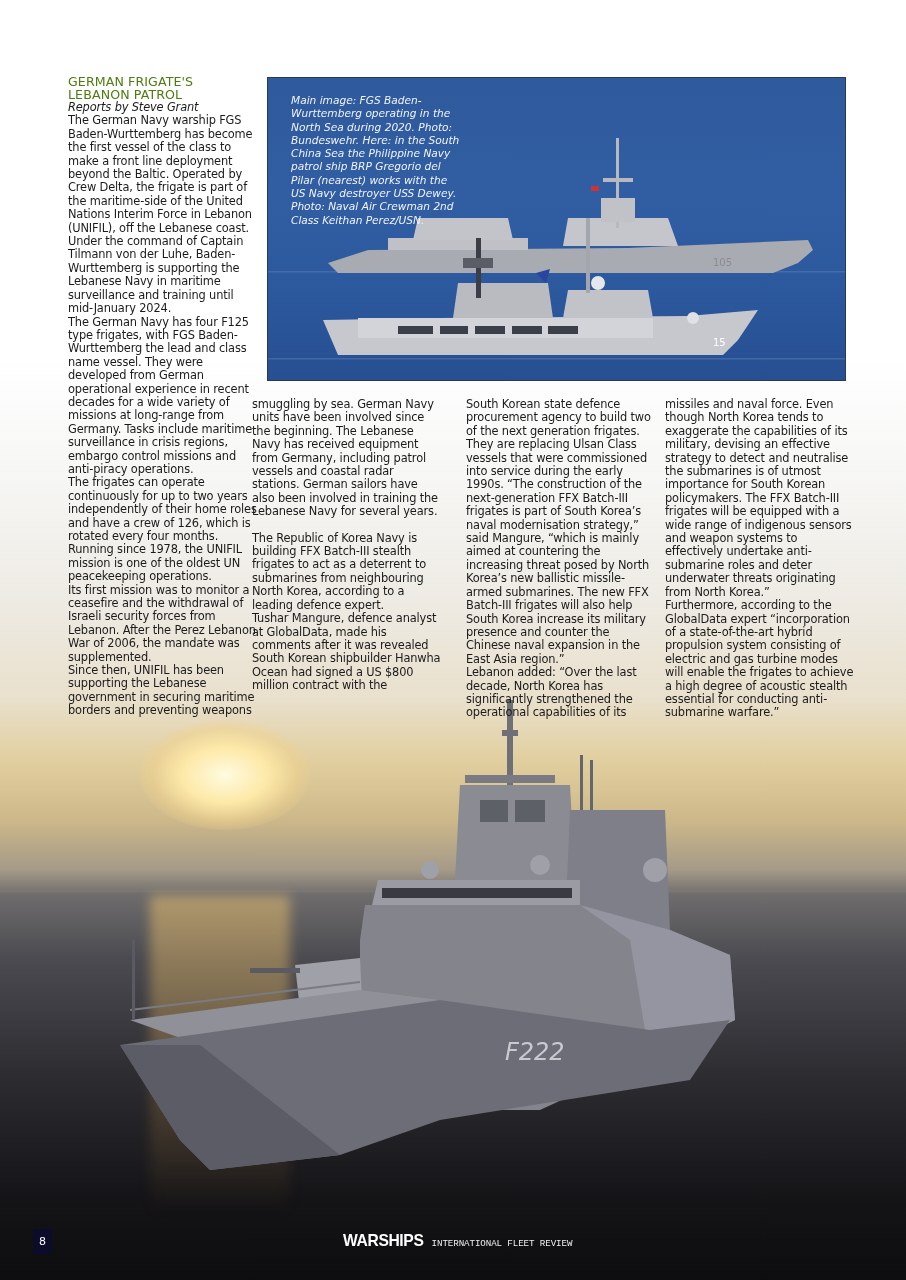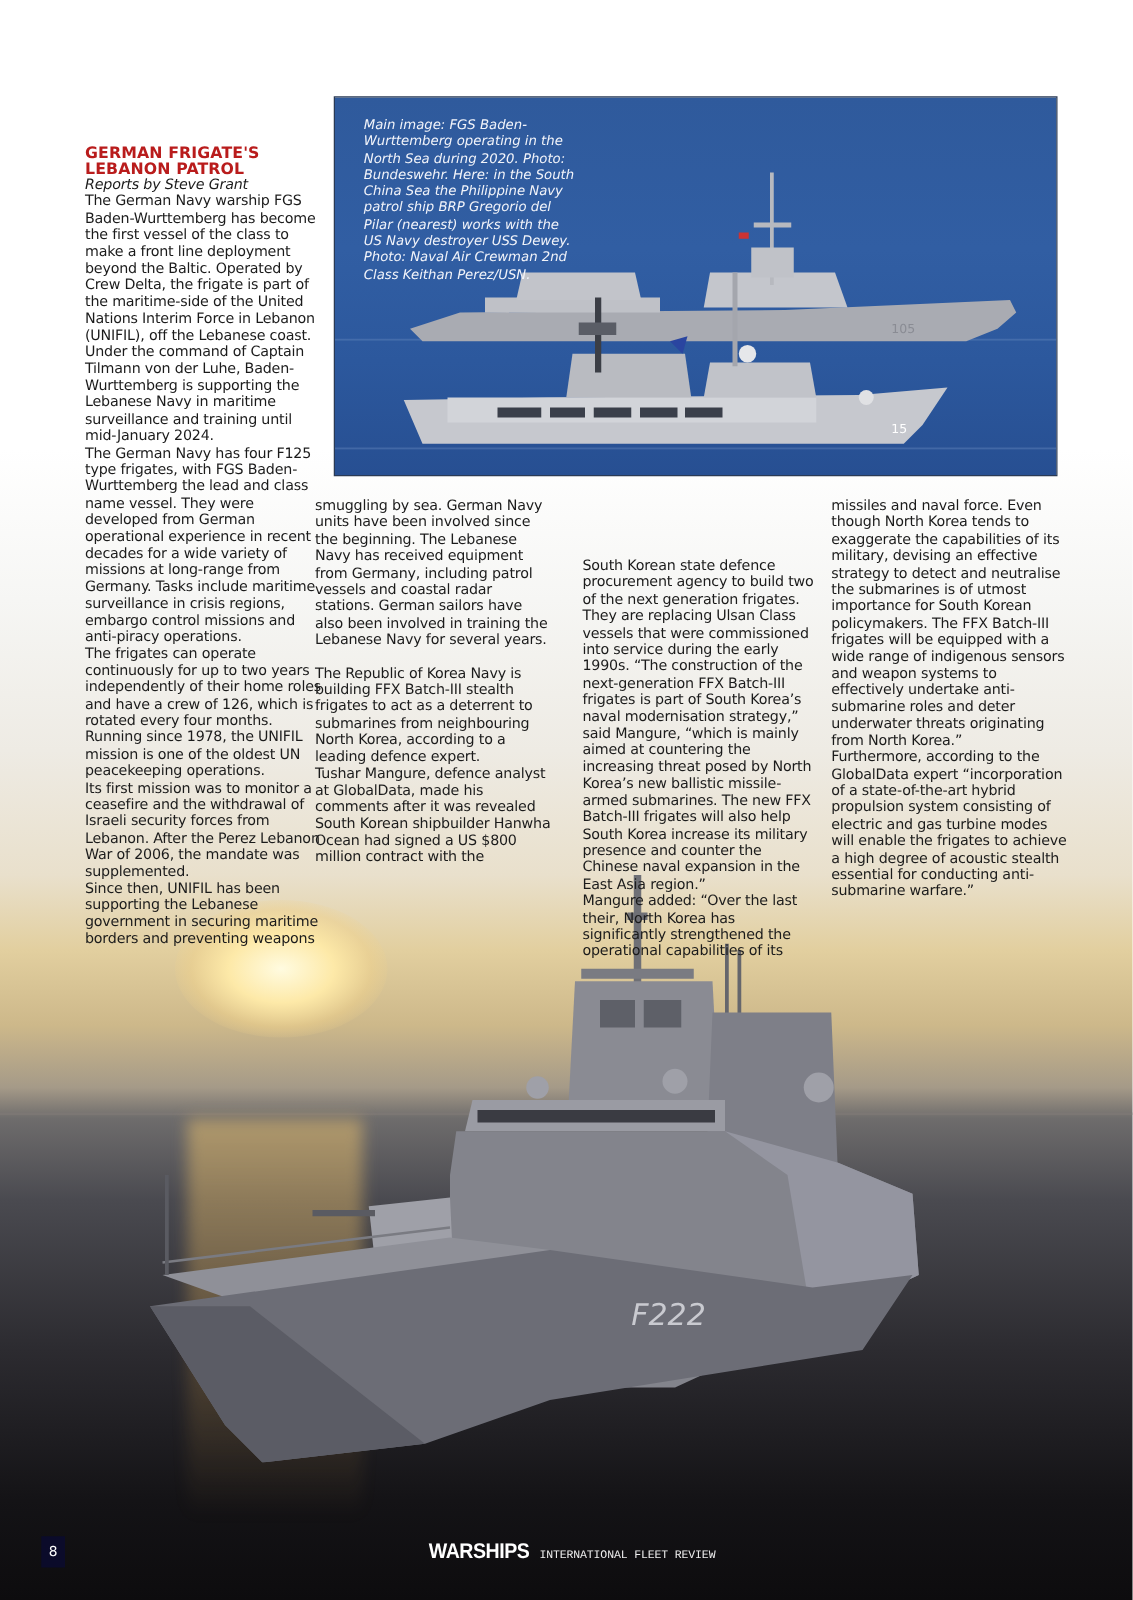--- a/index.html
+++ b/index.html
@@ -56,25 +56,25 @@
     }
 
     
     .col {
       position: absolute; font-size: 11.4px; line-height: 13.4px; color: #1b1b1b;
       letter-spacing: -0.15px;
     }
     .col p { margin: 0; }
     .col1 { left: 68px; top: 75px; width: 190px; }
     .col2 { left: 252px; top: 398px; width: 190px; }
-    .col3 { left: 466px; top: 398px; width: 190px; margin-top: 48px; }
+    .col3 { left: 466px; top: 398px; width: 190px; }
     .col4 { left: 665px; top: 398px; width: 190px; }
     .headline {
-      font-family: "DejaVu Sans", sans-serif; font-weight: 700; font-size: 12.6px;
-      line-height: 13px; letter-spacing: 0.1px; color: #b91c1c; text-transform: uppercase; margin-top: 40px;
+      font-family: "DejaVu Sans", sans-serif; font-weight: 400; font-size: 12.6px;
+      line-height: 13px; letter-spacing: 0.1px; color: #4d7c0f; text-transform: uppercase;
     }
     .byline { font-style: italic; }
     .gap { height: 13px; }
 
     
     .page-num {
       position: absolute; left: 33px; top: 1229px; width: 19px; height: 25px;
       background: #0b0b2a; color: #fff; font-size: 11px; line-height: 25px; text-align: center;
     }
     .masthead {
@@ -183,21 +183,21 @@
 
 <div class="col col2">
   <p>smuggling by sea. German Navy units have been involved since the beginning. The Lebanese Navy has received equipment from Germany, including patrol vessels and coastal radar stations. German sailors have also been involved in training the Lebanese Navy for several years.</p>
   <div class="gap"></div>
   <p>The Republic of Korea Navy is building FFX Batch-III stealth frigates to act as a deterrent to submarines from neighbouring North Korea, according to a leading defence expert.</p>
   <p>Tushar Mangure, defence analyst at GlobalData, made his comments after it was revealed South Korean shipbuilder Hanwha Ocean had signed a US $800 million contract with the</p>
 </div>
 
 <div class="col col3">
   <p>South Korean state defence procurement agency to build two of the next generation frigates. They are replacing Ulsan Class vessels that were commissioned into service during the early 1990s. “The construction of the next-generation FFX Batch-III frigates is part of South Korea’s naval modernisation strategy,” said Mangure, “which is mainly aimed at countering the increasing threat posed by North Korea’s new ballistic missile-armed submarines. The new FFX Batch-III frigates will also help South Korea increase its military presence and counter the Chinese naval expansion in the East Asia region.”</p>
-  <p>Mangure added: “Over the last their, North Korea has significantly strengthened the operational capabilities of its</p>
+  <p>Lebanon added: “Over the last decade, North Korea has significantly strengthened the operational capabilities of its</p>
 </div>
 
 <div class="col col4">
   <p>missiles and naval force. Even though North Korea tends to exaggerate the capabilities of its military, devising an effective strategy to detect and neutralise the submarines is of utmost importance for South Korean policymakers. The FFX Batch-III frigates will be equipped with a wide range of indigenous sensors and weapon systems to effectively undertake anti-submarine roles and deter underwater threats originating from North Korea.”</p>
   <p>Furthermore, according to the GlobalData expert “incorporation of a state-of-the-art hybrid propulsion system consisting of electric and gas turbine modes will enable the frigates to achieve a high degree of acoustic stealth essential for conducting anti-submarine warfare.”</p>
 </div>
 
 <div class="page-num">8</div>
 <div class="masthead">
   <span class="brand">WARSHIPS</span>

